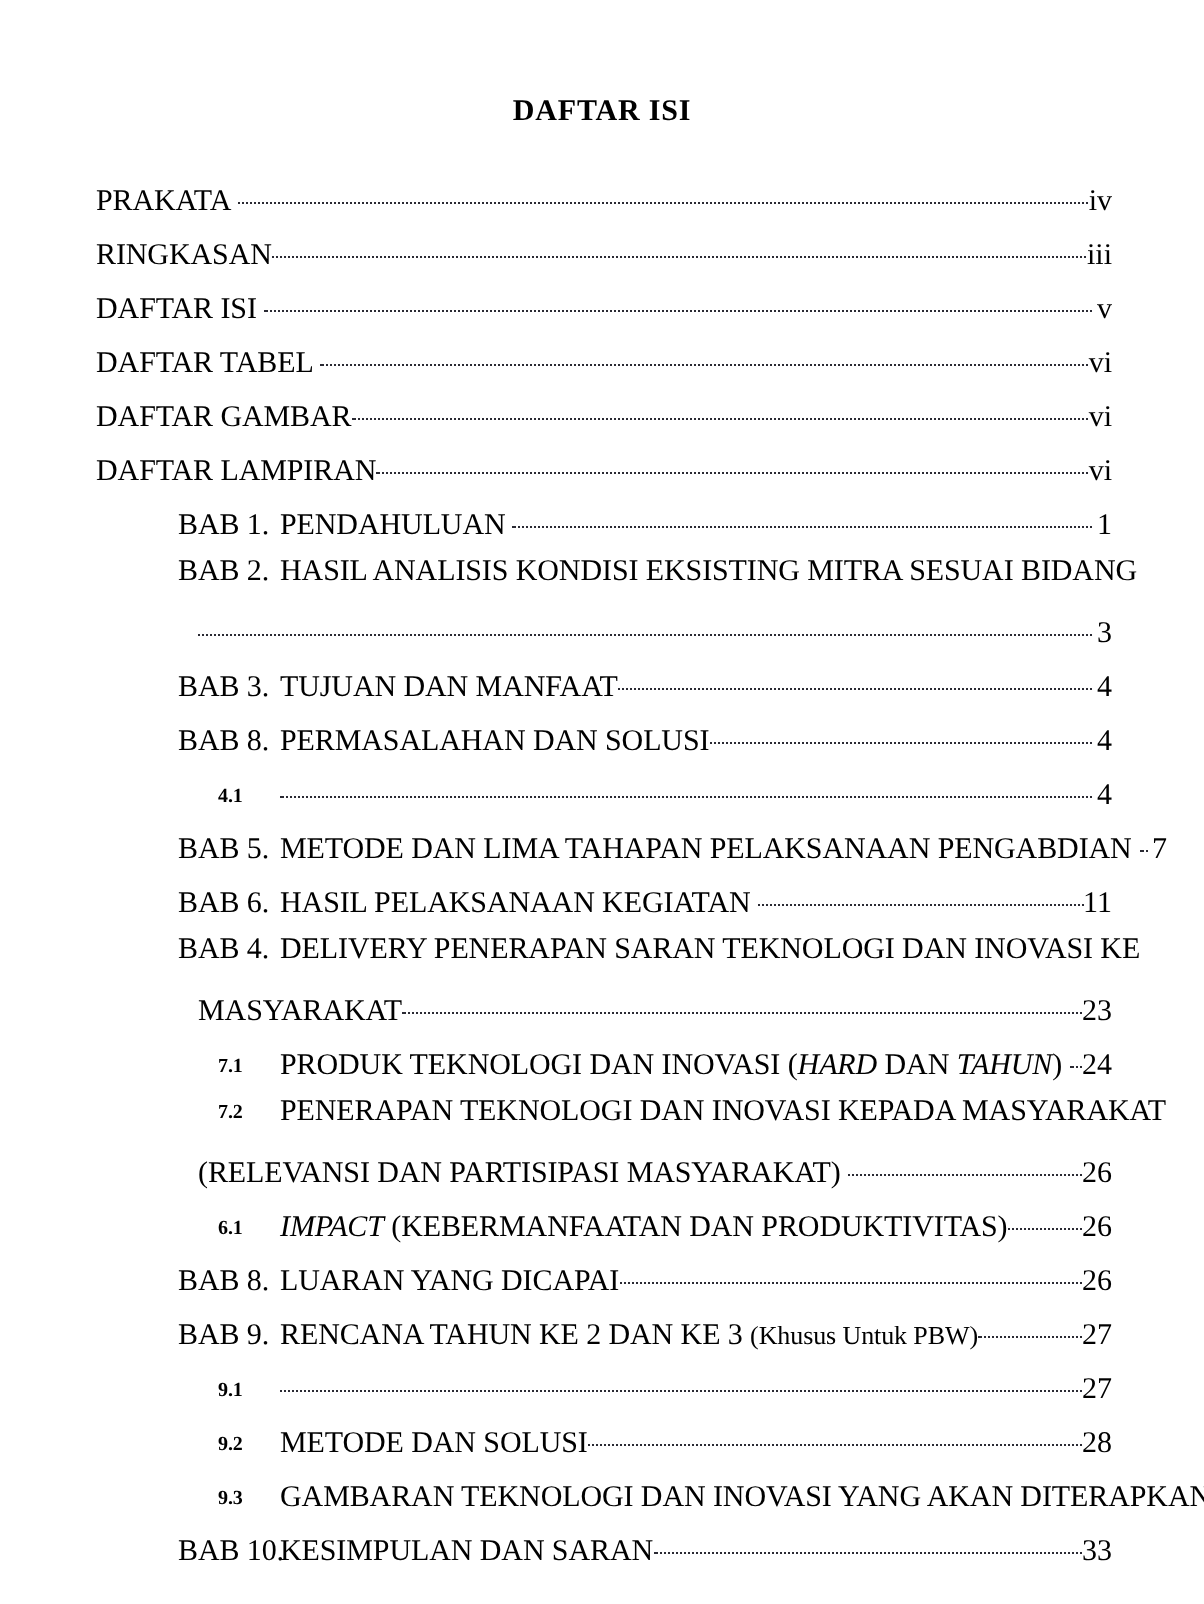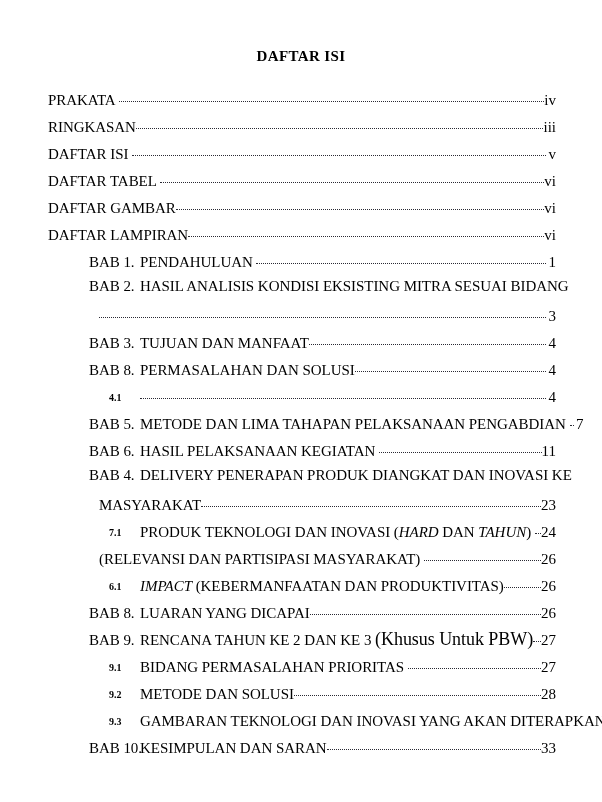--- a/index.html
+++ b/index.html
@@ -109,21 +109,21 @@
     min-width: 10px;
     padding-left: 0px;
   }
 
   
   .row.lvl2 {
     padding-left: 52px;
   }
 
   .it { font-style: italic; }
-  .mixed { font-size: 18px; }
+  .mixed { font-size: 13px; }
 
   
   .label.babnum {
     width: 51px;
     flex: 0 0 51px;
   }
 </style>
 </head>
 <body>
 
@@ -227,37 +227,41 @@
         <div class="row">
           <span class="label numcol babnum">BAB 6.</span>
           <span class="label">HASIL PELAKSANAAN KEGIATAN </span>
           <span class="leader"></span>
           <span class="pageno">11</span>
         </div>
       </div>
       <div class="entry">
         <div class="row">
           <span class="label numcol babnum">BAB 4.</span>
-          <span class="label">DELIVERY PENERAPAN PRODUK DIANGKAT DAN INOVASI KE</span>
+          <span class="label">DELIVERY PENERAPAN SARAN TEKNOLOGI DAN INOVASI KE</span>
         </div>
         <div class="row cont">
           <span class="label">MASYARAKAT</span>
           <span class="leader"></span>
           <span class="pageno">23</span>
         </div>
       </div>
       <div class="entry">
         <div class="row lvl2">
           <span class="label numcol lvl2 small">7.1</span>
           <span class="label">PRODUK TEKNOLOGI DAN INOVASI (<span class="it">HARD</span> DAN <span class="it">TAHUN</span>) </span>
           <span class="leader"></span>
           <span class="pageno">24</span>
         </div>
       </div>
       <div class="entry">
+        <div class="row lvl2">
+          <span class="label numcol lvl2 small">7.2</span>
+          <span class="label">PENERAPAN TEKNOLOGI DAN INOVASI KEPADA MASYARAKAT</span>
+        </div>
         <div class="row cont">
           <span class="label">(RELEVANSI DAN PARTISIPASI MASYARAKAT) </span>
           <span class="leader"></span>
           <span class="pageno">26</span>
         </div>
       </div>
       <div class="entry">
         <div class="row lvl2">
           <span class="label numcol lvl2 small">6.1</span>
           <span class="label"><span class="it">IMPACT</span> (KEBERMANFAATAN DAN PRODUKTIVITAS)</span>
@@ -277,21 +281,20 @@
         <div class="row">
           <span class="label numcol babnum">BAB 9.</span>
           <span class="label">RENCANA TAHUN KE 2 DAN KE 3 <span class="mixed">(Khusus Untuk PBW)</span></span>
           <span class="leader"></span>
           <span class="pageno">27</span>
         </div>
       </div>
       <div class="entry">
         <div class="row lvl2">
           <span class="label numcol lvl2 small">9.1</span>
-          <span class="label">BIDANG PERMASALAHAN PRIORITAS </span>
           <span class="leader"></span>
           <span class="pageno">27</span>
         </div>
       </div>
       <div class="entry">
         <div class="row lvl2">
           <span class="label numcol lvl2 small">9.2</span>
           <span class="label">METODE DAN SOLUSI</span>
           <span class="leader"></span>
           <span class="pageno">28</span>

